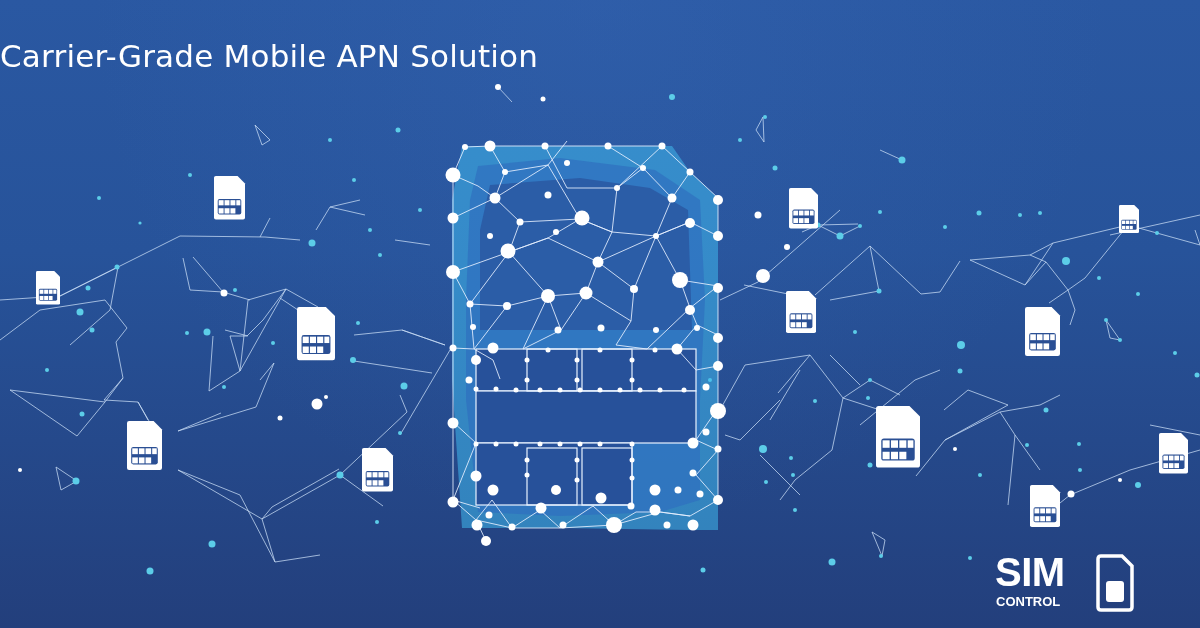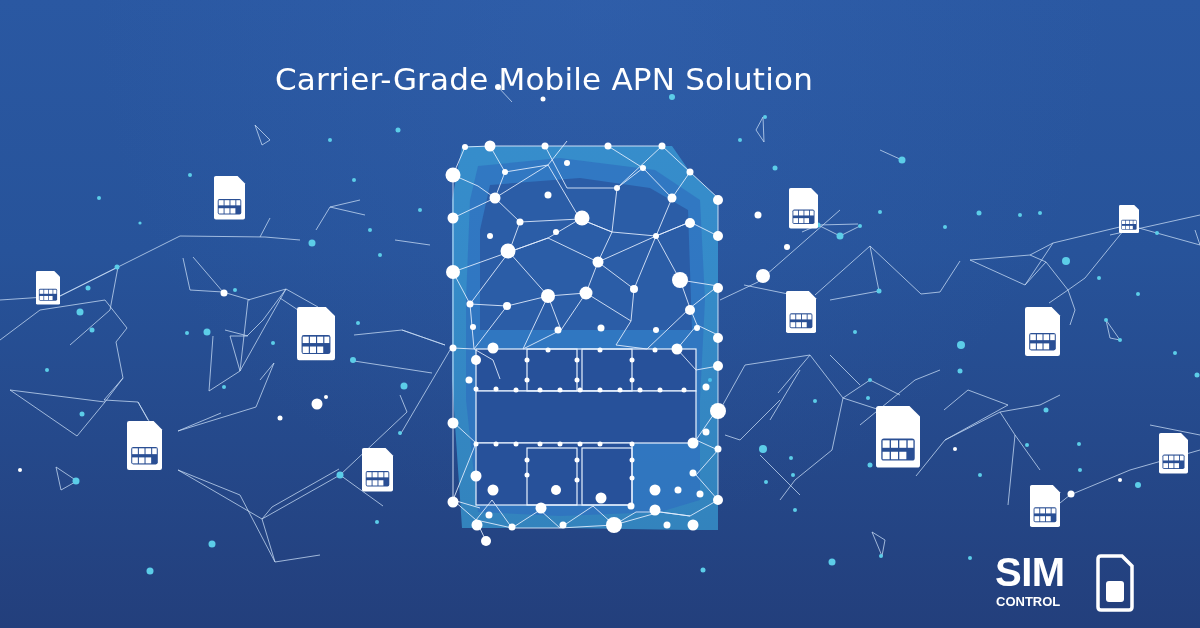--- a/index.html
+++ b/index.html
@@ -7,23 +7,23 @@
     .banner {
       position: relative; width: 1200px; height: 628px; overflow: hidden;
       background: linear-gradient(180deg, #2a58a2 0%, #27539a 40%, #233f7c 100%);
     }
     .banner::after {
       content: ""; position: absolute; inset: 0;
       background: radial-gradient(ellipse at 50% 0%, rgba(60,110,190,0.25), rgba(0,0,0,0) 60%);
       pointer-events: none;
     }
     .headline {
-      position: absolute; top: 38px; left: 0; width: 1088px; text-align: center;
+      position: absolute; top: 38px; left: 0; width: 1088px; text-align: left;
       color: #ffffff; font-size: 31px; font-weight: 400; letter-spacing: 0.2px;
-      font-family: "DejaVu Sans", sans-serif; z-index: 3; margin-top: 23px;
+      font-family: "DejaVu Sans", sans-serif; z-index: 3;
     }
     svg.net { position: absolute; left: 0; top: 0; z-index: 1; }
     .logo {
       position: absolute; left: 995px; top: 552px; width: 140px; height: 64px; z-index: 3;
     }
     .logo-sim {
       position: absolute; left: 0; top: 0; color: #fff; font-family: "Liberation Sans", sans-serif;
       font-weight: 700; font-size: 40px; line-height: 40px; letter-spacing: -0.5px;
     }
     .logo-control {

